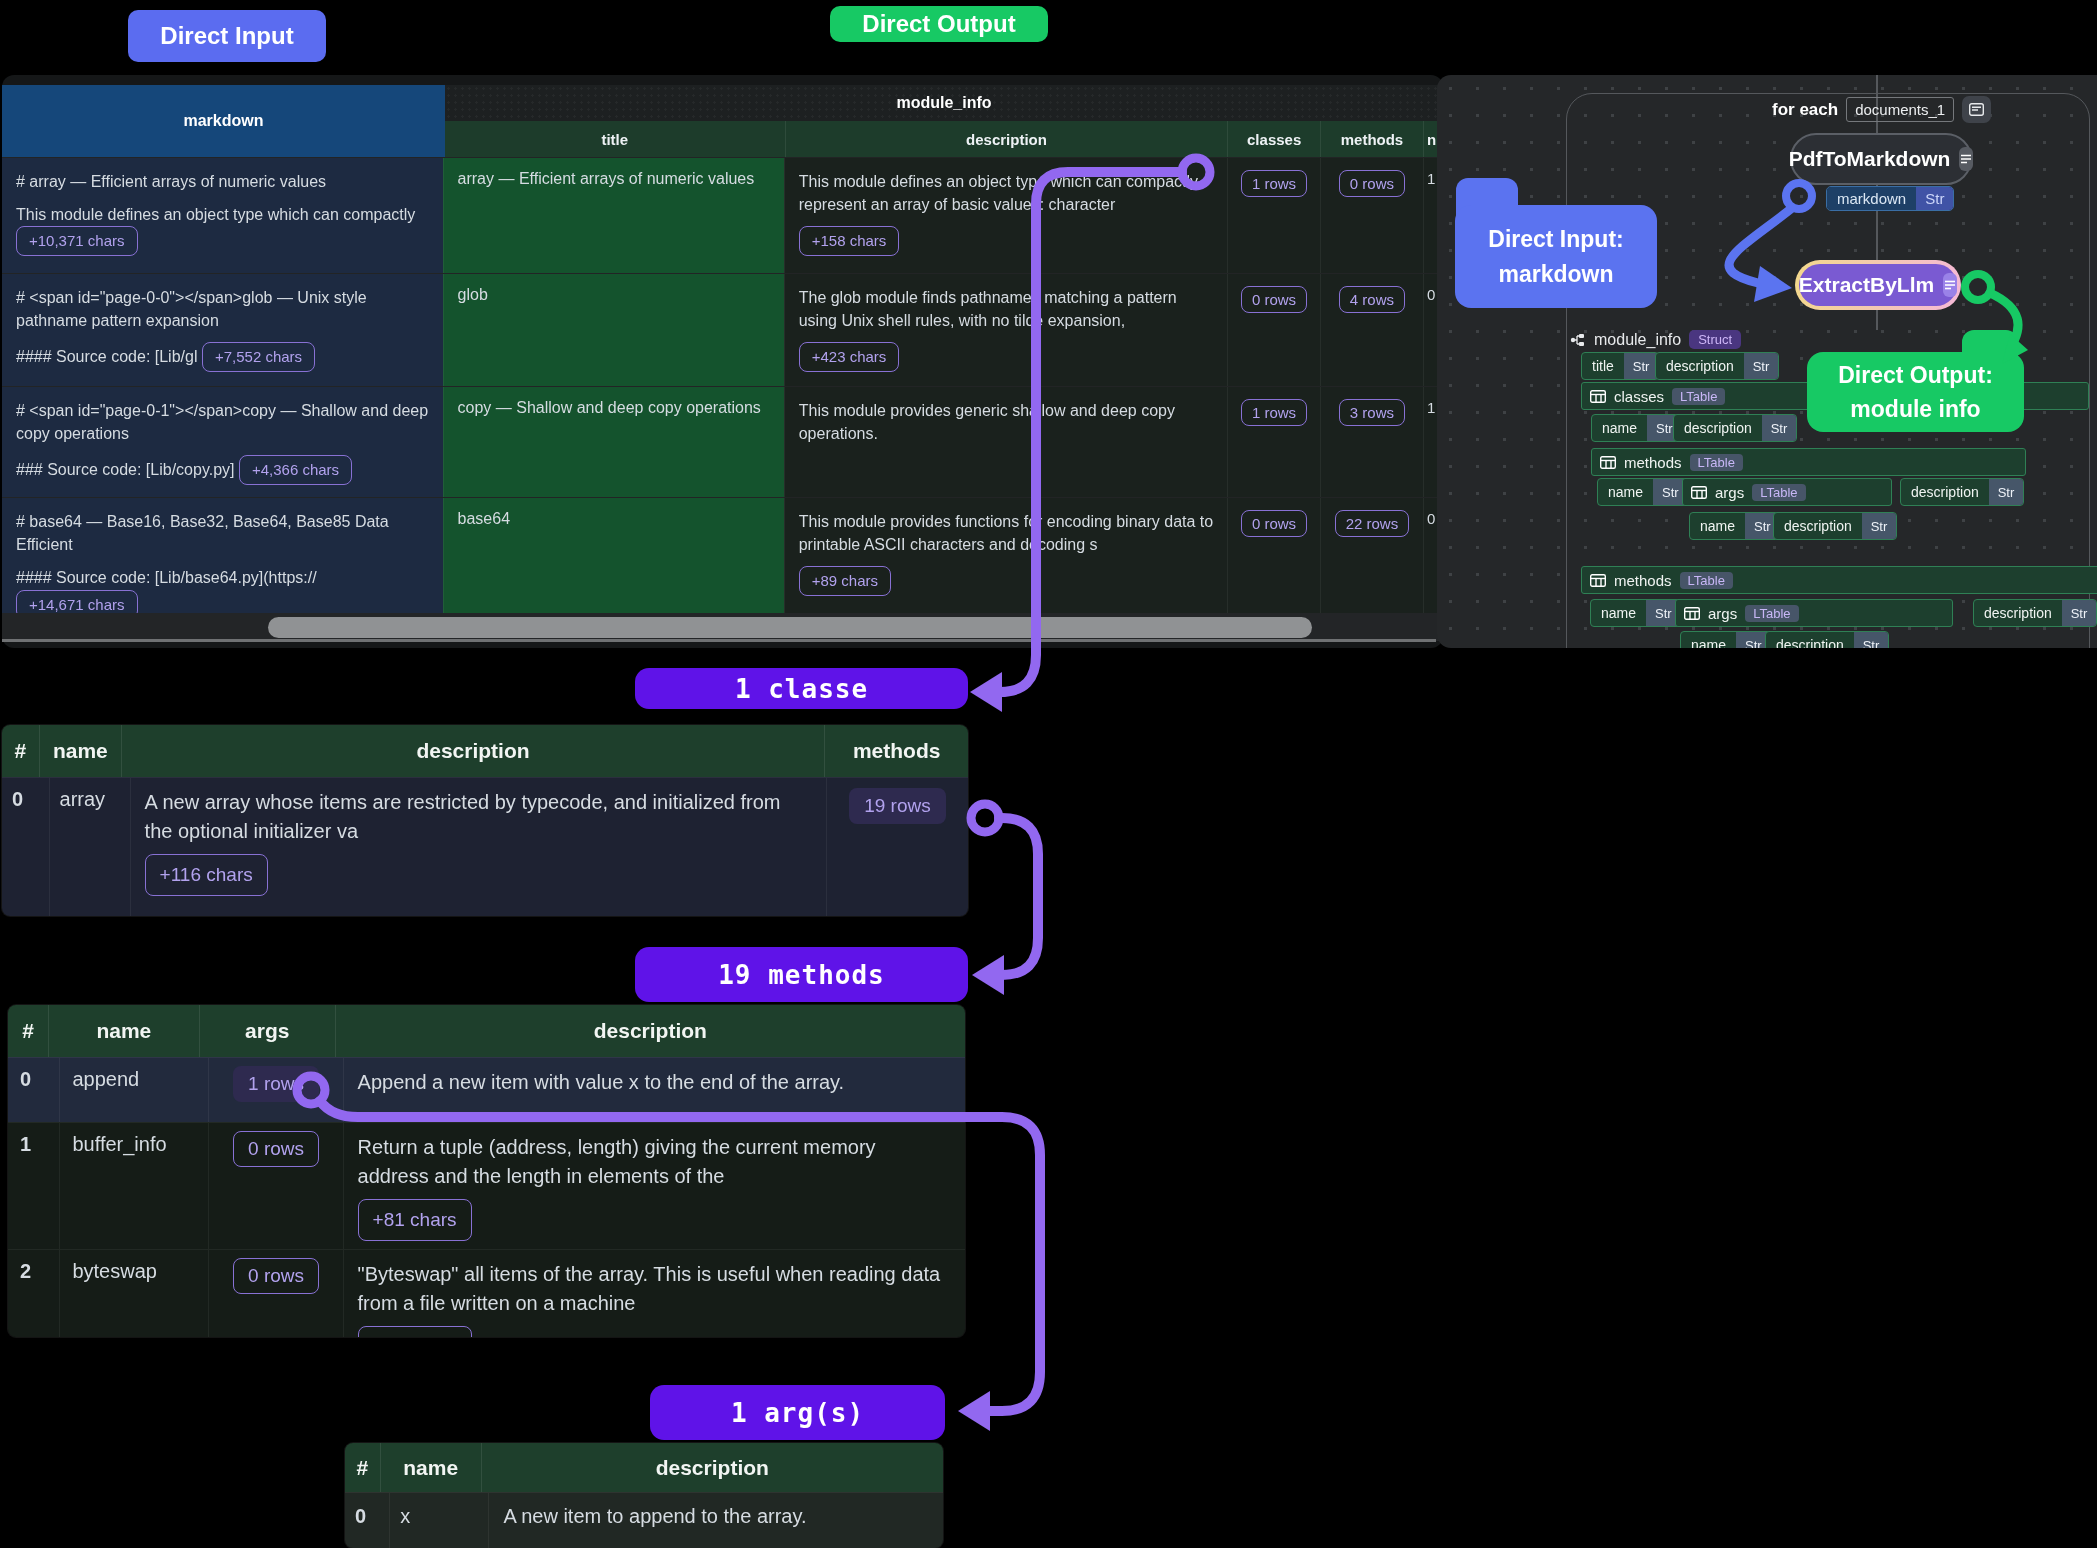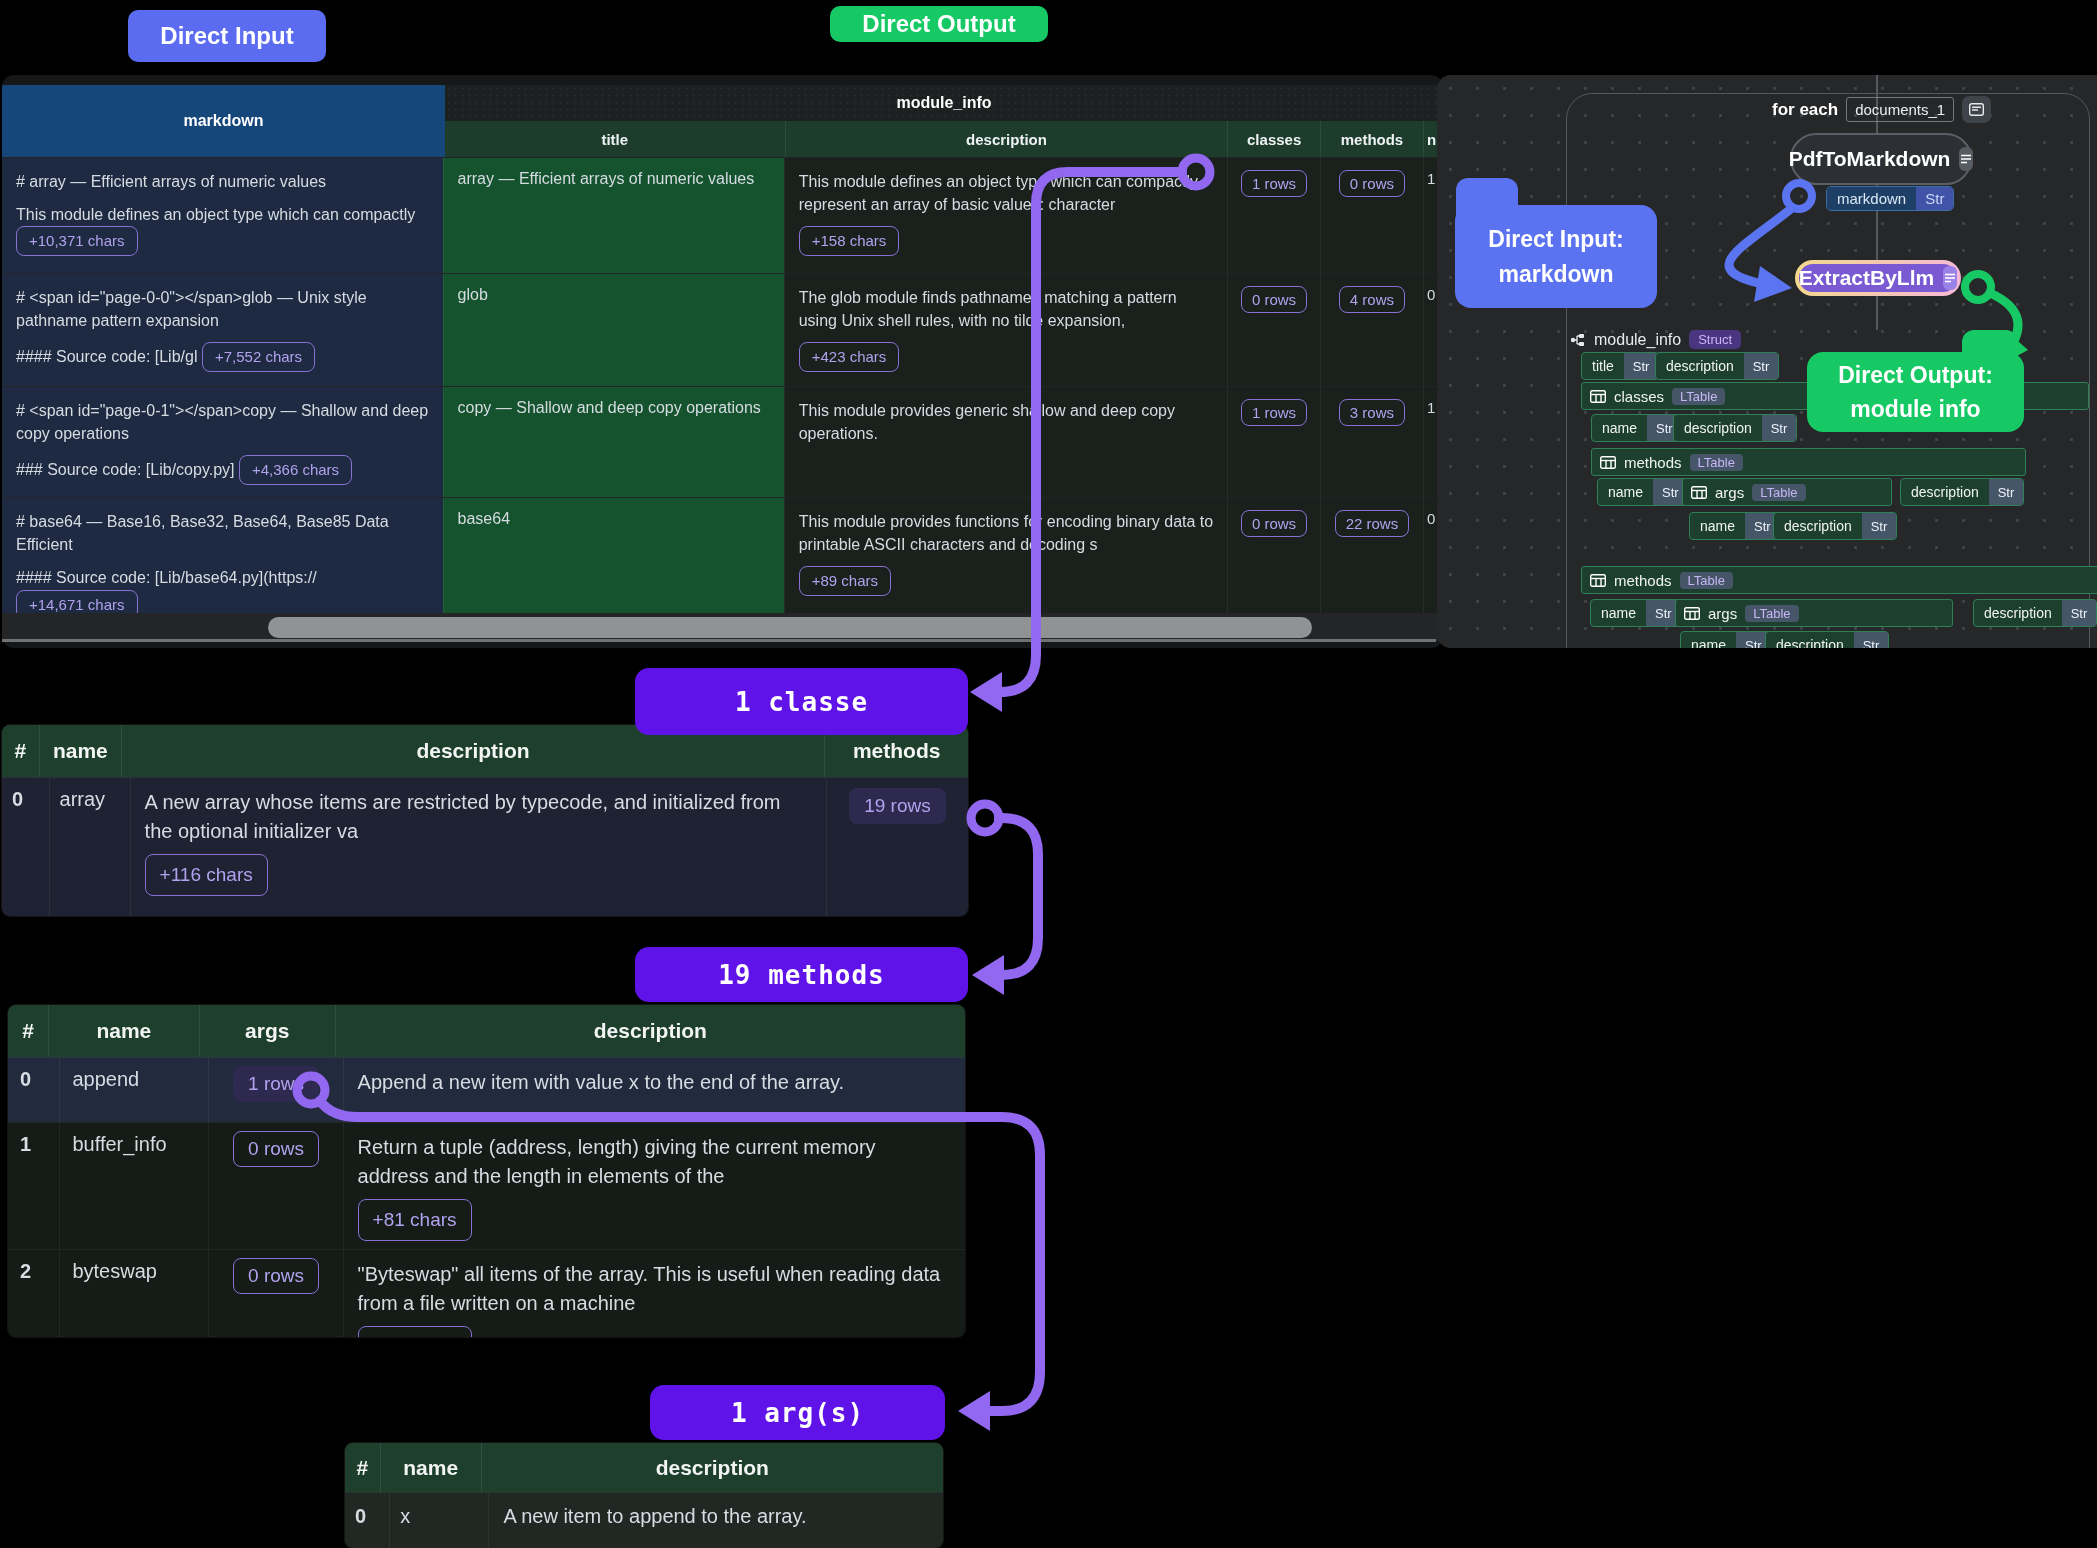--- a/index.html
+++ b/index.html
@@ -65,41 +65,41 @@
   #classes-table .dt-head{height:52px;}
   #methods-table{left:8px;top:1005px;width:957px;height:332px;}
   #methods-table .dt-head{height:52px;}
   #args-table{left:345px;top:1443px;width:598px;height:105px;}
   #args-table .dt-head{height:49px;}
 
   
   .cmd-badge{display:flex;align-items:center;justify-content:center;background:#5f13e8;
     border-radius:14px;color:#fff;font-family:"DejaVu Sans Mono",monospace;
     font-weight:bold;font-size:26px;z-index:40;letter-spacing:1px;}
-  #badge-1-classe{left:635px;top:668px;width:333px;height:67px;}
+  #badge-1-classe{left:635px;top:668px;width:333px;height:41px;}
   #badge-19-methods{left:635px;top:947px;width:333px;height:55px;}
   #badge-1-args{left:650px;top:1385px;width:295px;height:55px;}
 
   
   #pipeline-panel{left:1437px;top:75px;width:660px;height:573px;background:#252729;
     border-radius:14px 0 0 14px;overflow:hidden;z-index:10;
     background-image:radial-gradient(#3f4245 1.6px,transparent 1.8px);background-size:27px 27px;}
   #group-box{left:129px;top:18px;width:522px;height:700px;border:1.5px solid #55585c;border-radius:26px;}
   #connector{left:439px;top:0px;width:2px;height:255px;background:#55585c;}
   .p-label{font-weight:bold;color:#fff;}
   #foreach-row{left:335px;top:21px;display:flex;align-items:center;gap:8px;}
   #foreach-input{border:1.5px solid #75787c;border-radius:3px;padding:3px 8px;font-size:15px;color:#eceef0;}
   .icon-box{width:29px;height:27px;border-radius:7px;background:#3f434a;display:flex;
     align-items:center;justify-content:center;}
   .node-pill{position:absolute;display:flex;align-items:center;justify-content:center;gap:9px;
     border-radius:26px;font-weight:bold;font-size:21px;color:#fff;}
   #node-pdf{left:353px;top:58px;width:178px;height:48px;background:#2c2f34;border:2px solid #5b5f66;}
   #node-extract-wrap{left:358px;top:185px;padding:4px;border-radius:28px;
     background:linear-gradient(100deg,#f3d98b,#f5b8d8);}
-  #node-extract{display:flex;align-items:center;justify-content:center;gap:9px;width:158px;height:28px;
+  #node-extract{display:flex;align-items:center;justify-content:center;gap:9px;width:158px;height:42px;
     background:#7a5ad2;border-radius:24px;font-weight:bold;font-size:21px;color:#fff;}
   .mini-doc{width:26px;height:24px;border-radius:6px;background:#575b62;display:flex;
     align-items:center;justify-content:center;}
   #node-extract .mini-doc{background:#9a82e8;}
   #edge-tag{left:389px;top:111px;display:flex;border:1px solid #3a6ea5;border-radius:5px;overflow:hidden;font-size:15px;}
   #edge-tag .lbl{background:#1e4067;color:#dbe7f4;padding:3px 10px;}
   #edge-tag .typ{background:#4053a6;color:#ccd6fa;padding:3px 9px;}
 
   
   .chip{position:absolute;display:inline-flex;align-items:stretch;border:1px solid #2f8055;

